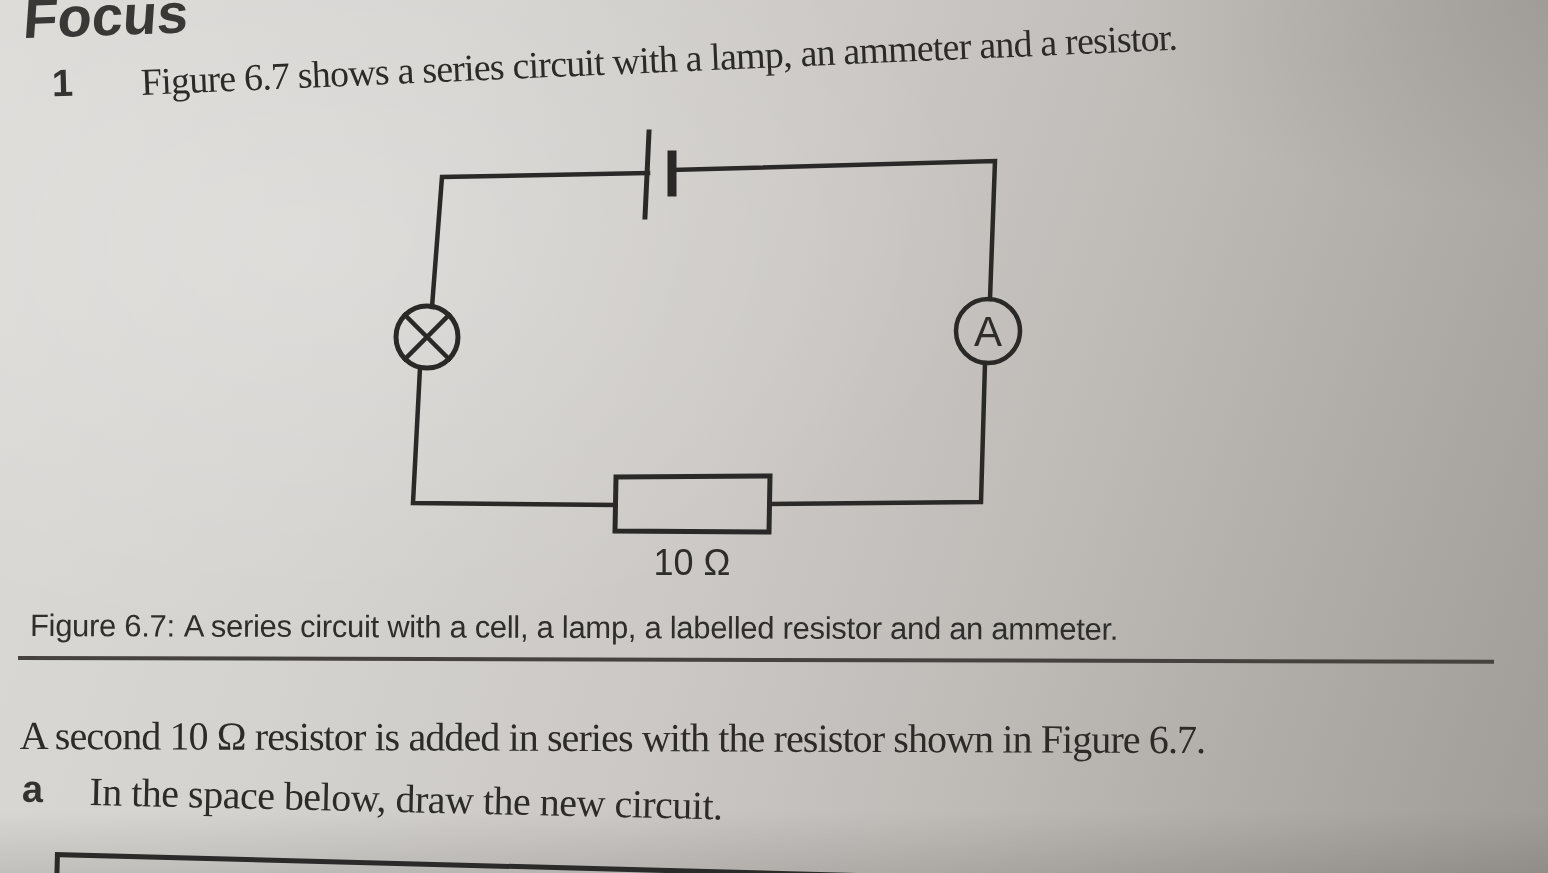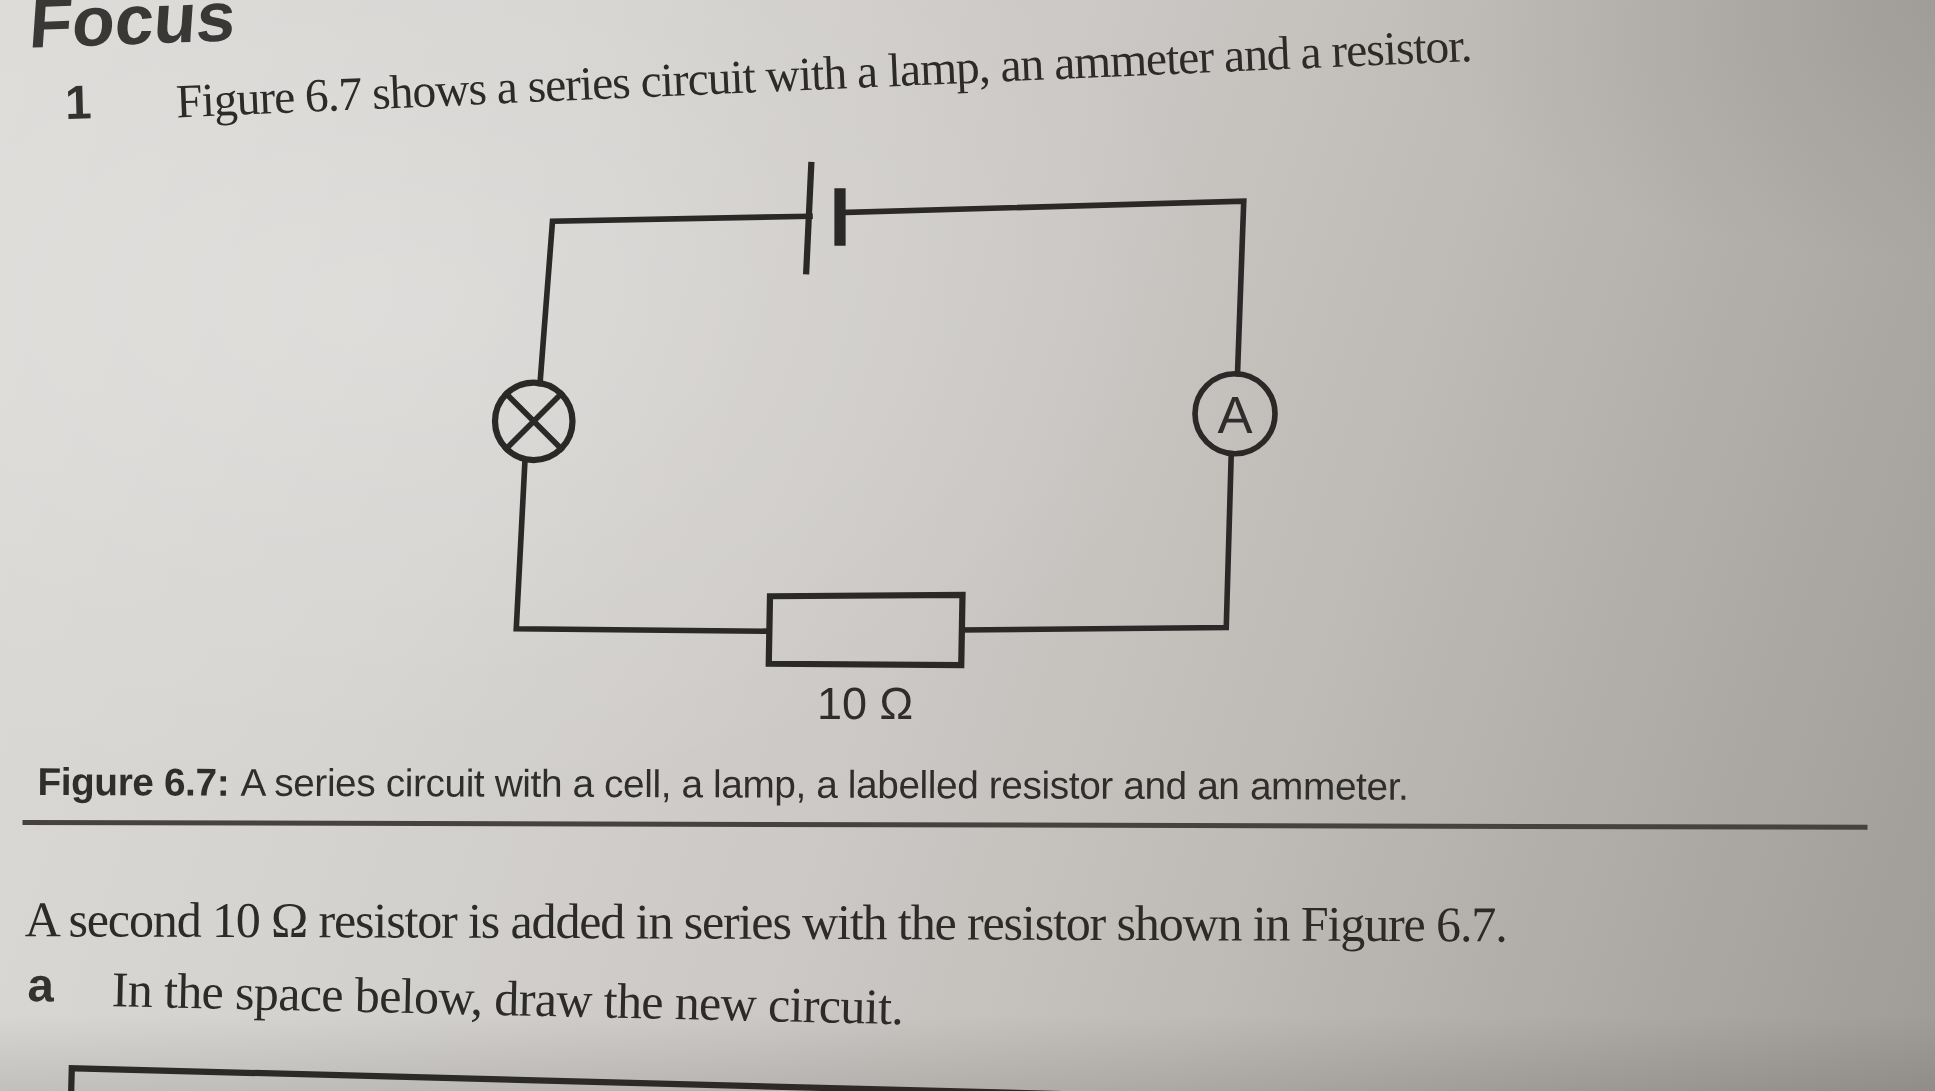--- a/index.html
+++ b/index.html
@@ -40,21 +40,21 @@
   .circuit text{
     fill:#2e2d2b;stroke:none;
     font-family:"Liberation Sans",sans-serif;
   }
   .caption{
     left:30px;top:608px;
     font-family:"Liberation Sans",sans-serif;
     font-size:31px;letter-spacing:-0.3px;color:#2f2e2c;
     transform:rotate(0.2deg);transform-origin:left top;
   }
-  .caption .cap-b{font-weight:bold;}
+  .caption .cap-b{font-weight:normal;}
   .caption .cap-t{margin-left:9px;}
   .cap-rule{
     left:18px;top:656px;width:1476px;height:3.5px;
     background:#45423f;
     transform:rotate(0.15deg);transform-origin:left top;
   }
   .para{
     left:20px;top:712px;margin:0;
     font-size:40px;letter-spacing:-0.9px;
     transform:rotate(0.2deg);transform-origin:left top;

